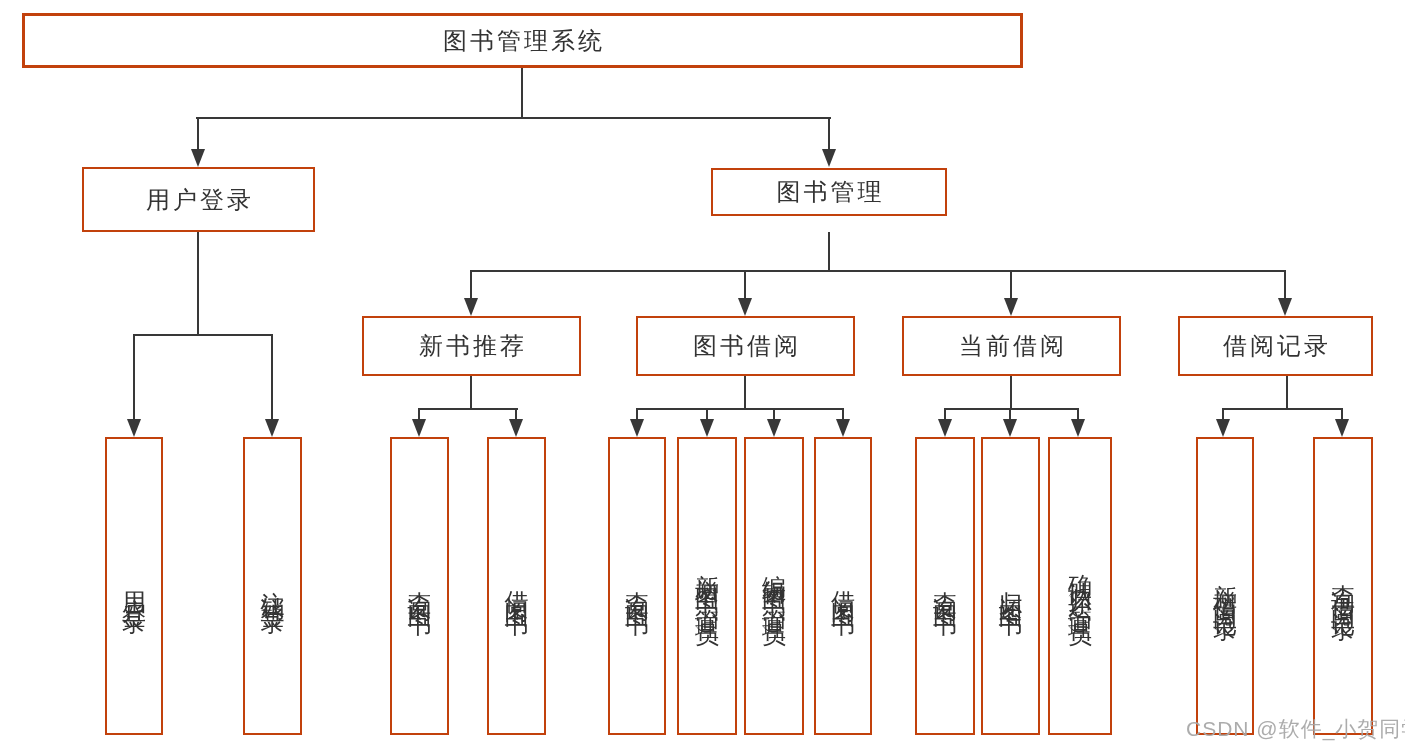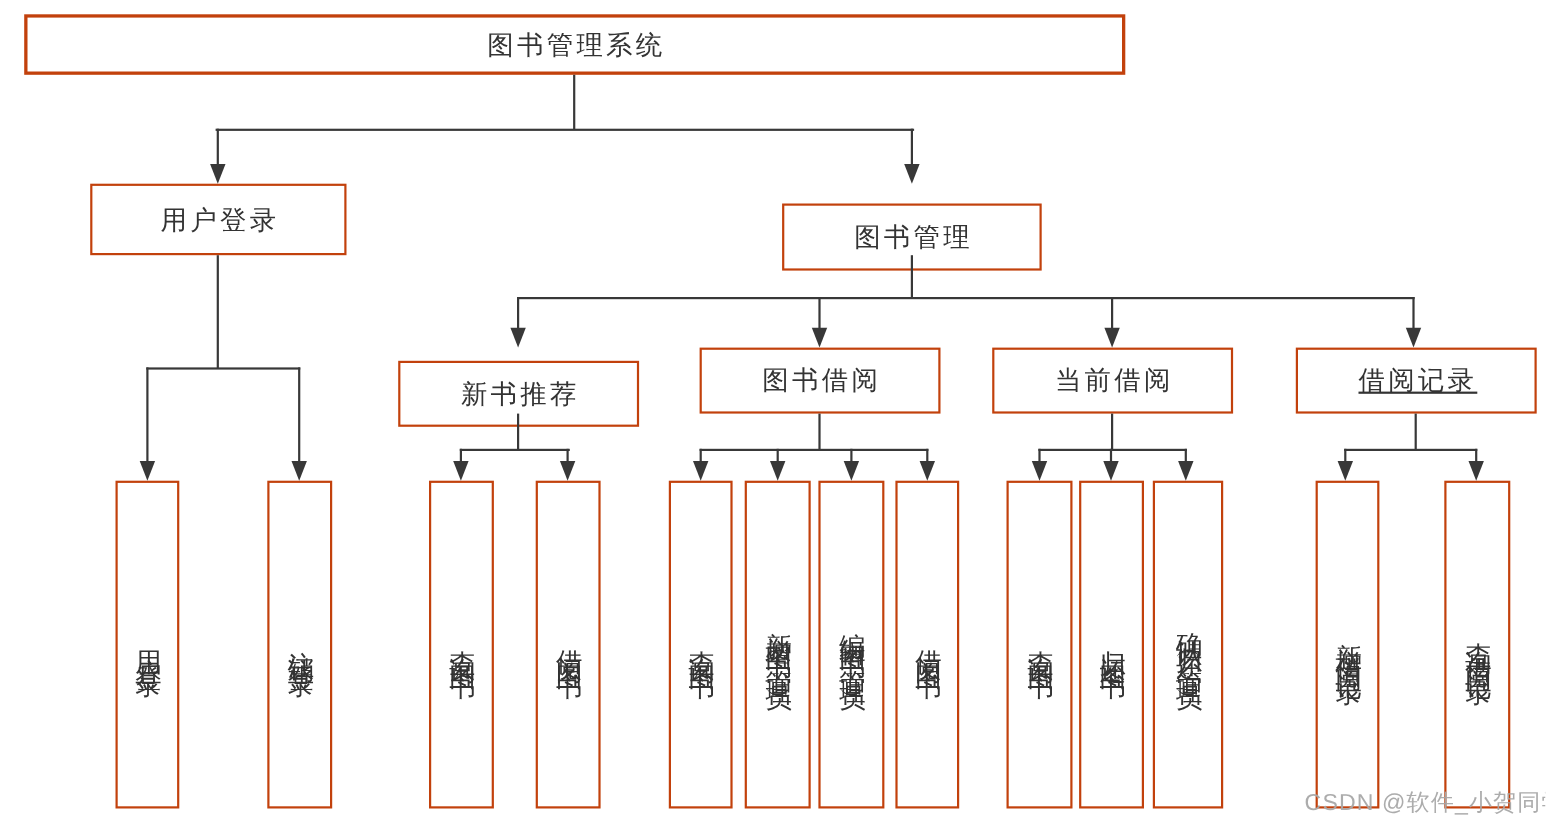--- a/index.html
+++ b/index.html
@@ -37,34 +37,34 @@
 
 <div class="stage">
 
   <div class="box root" style="left:22px; top:13px; width:1001px; height:55px;">
     <span class="hlabel">图书管理系统</span>
   </div>
 
   <div class="box" style="left:82px; top:167px; width:233px; height:65px;">
     <span class="hlabel">用户登录</span>
   </div>
-  <div class="box" style="left:711px; top:185px; width:236px; height:61px;">
+  <div class="box" style="left:711px; top:168px; width:236px; height:48px;">
     <span class="hlabel">图书管理</span>
   </div>
 
-  <div class="box" style="left:362px; top:328px; width:219px; height:60px;">
+  <div class="box" style="left:362px; top:316px; width:219px; height:60px;">
     <span class="hlabel">新书推荐</span>
   </div>
   <div class="box" style="left:902px; top:316px; width:219px; height:60px;">
     <span class="hlabel">当前借阅</span>
   </div>
   <div class="box" style="left:636px; top:316px; width:219px; height:60px;">
     <span class="hlabel">图书借阅</span>
   </div>
-  <div class="box" style="left:1178px; top:316px; width:219px; height:60px;text-decoration:underline;">
+  <div class="box" style="left:1178px; top:316px; width:195px; height:60px;">
     <span class="hlabel">借阅记录</span>
   </div>
 
   <div class="box leaf" style="left:105px; top:437px; width:58px; height:298px;">
     <span class="vlabel">用户登录</span>
   </div>
   <div class="box leaf" style="left:243px; top:437px; width:59px; height:298px;">
     <span class="vlabel">注销登录</span>
   </div>
 

